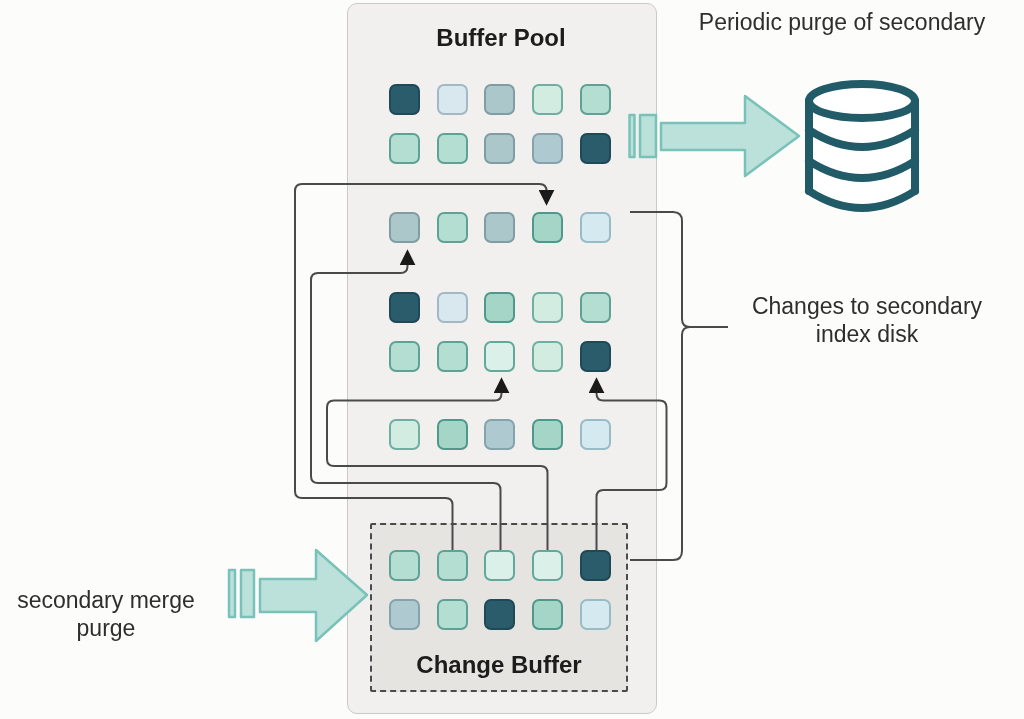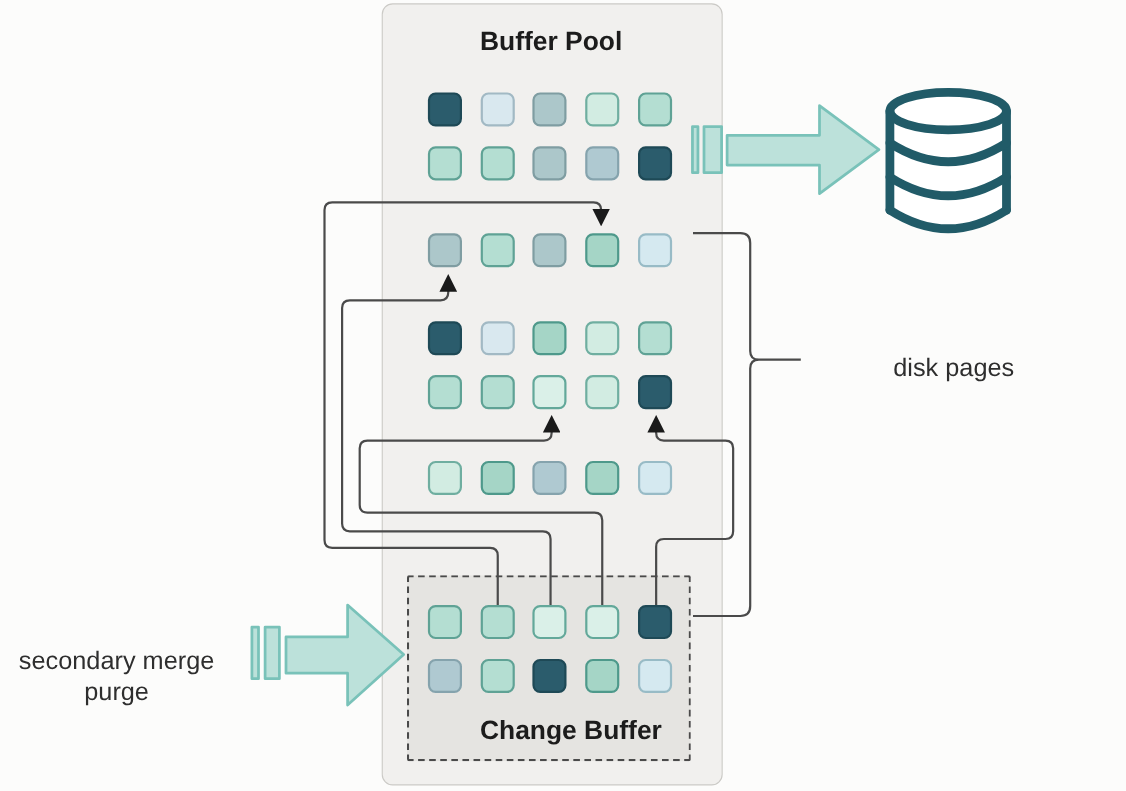--- a/index.html
+++ b/index.html
@@ -35,21 +35,21 @@
     border:2px solid #888;border-radius:7px;
     box-sizing:border-box;
   }
   .title{
     position:absolute;z-index:5;
     font-weight:bold;font-size:24px;
     color:var(--title-color,#1C1C1C);
     text-align:center;
   }
   .pool-title{left:347px;top:12px;width:308px;margin-top:12px;}
-  .cb-title{left:390px;top:651px;width:258px;}
+  .cb-title{left:370px;top:651px;width:258px;}
   .label{
     position:absolute;z-index:5;
     font-size:23px;line-height:28px;
     color:var(--text-color,#2E2E2E);
     text-align:center;
   }
   .label-purge{left:660px;top:8px;width:364px;}
   .label-changes{left:722px;top:292px;width:290px;}
   .label-merge{left:0px;top:558px;width:212px;}
 </style>
@@ -142,26 +142,26 @@
       <div class="page-square" style="left: 437px; top: 599px; background: rgb(180, 222, 210); border-color: rgb(95, 162, 149);"></div>
       <div class="page-square" style="left: 484px; top: 599px; background: rgb(43, 92, 108); border-color: rgb(30, 73, 86);"></div>
       <div class="page-square" style="left: 532px; top: 599px; background: rgb(165, 213, 198); border-color: rgb(78, 153, 139);"></div>
       <div class="page-square" style="left: 580px; top: 599px; background: rgb(213, 233, 240); border-color: rgb(152, 187, 198);"></div>
     </div>
 
   <div class="title pool-title">Buffer Pool</div>
   <div class="title cb-title">Change Buffer</div>
 
   <div class="label label-purge">
-    <br>
+    <span>Periodic purge of secondary</span><br>
   </div>
 
   <div class="label label-changes">
-    <br>
-    <span>disk pages</span>
+    <span>Changes to secondary</span><br>
+    <span>index disk</span>
   </div>
 
   <div class="label label-merge">
     <br>
     <span>secondary merge</span><br>
     <span>purge</span>
   </div>
 
 </div>
 

